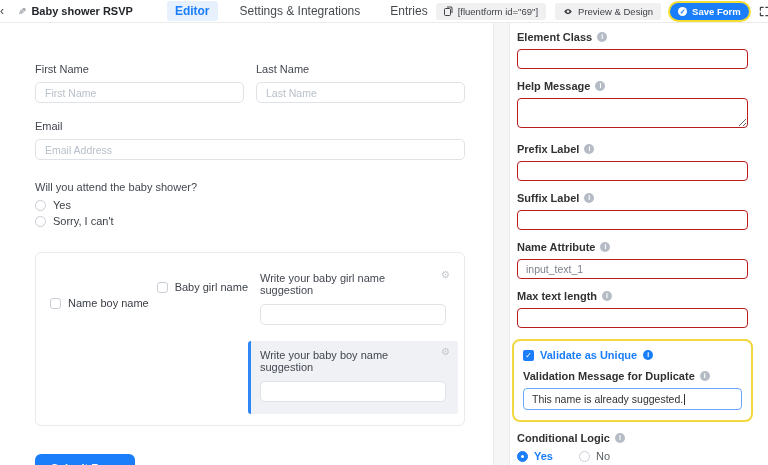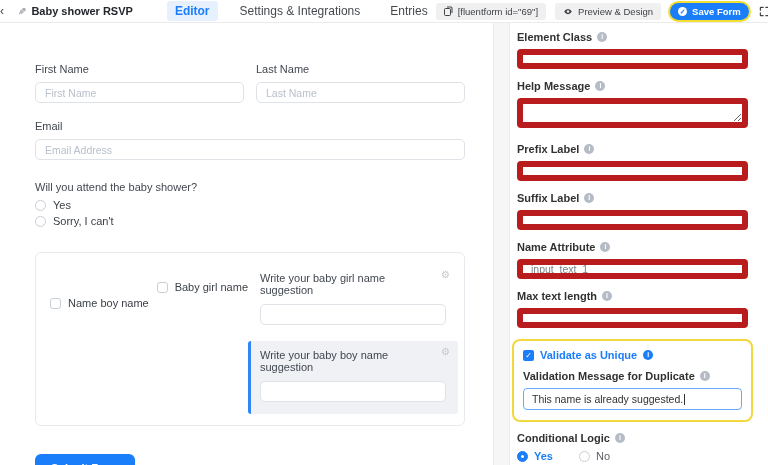--- a/index.html
+++ b/index.html
@@ -51,21 +51,21 @@
   .cell .flabel { margin-bottom: 8px; padding-right: 18px; }
   .cell.selected { background: #eff1f4; border-left: 3px solid #2f86f6; padding-left: 9px; }
   .gear { position: absolute; top: 5px; right: 8px; color: #c3c8cf; font-size: 10px; cursor: pointer; background: none; border: none; }
   .submit-btn { margin-top: 28px; background: #1a7efb; color: #fff; font-size: 11px; font-weight: 700; border: none; border-radius: 6px; padding: 8px 16px; font-family: inherit; cursor: pointer; }
 
   
   .sgroup { margin-bottom: 11px; }
   .slabel { display: flex; align-items: center; gap: 5px; font-size: 11px; font-weight: 700; color: #303133; margin-bottom: 6px; }
   .info { width: 10px; height: 10px; border-radius: 50%; background: #b6bcc6; color: #fff; font-size: 7px; line-height: 10px; text-align: center; font-weight: 700; font-style: normal; flex: 0 0 auto; cursor: pointer; }
   .info.blue { background: #1a7efb; }
-  .sinput { width: 100%; height: 20px; border: 6px solid #b91c1c; border-radius: 4px; padding: 0 8px; font-size: 10.5px; color: #7d828a; background: #fff; font-family: inherit; }
+  .sinput { width: 100%; height: 20px; border: 1px solid #b91c1c; border-radius: 4px; padding: 0 8px; font-size: 10.5px; color: #7d828a; background: #fff; font-family: inherit; }
   textarea.sinput { height: 30px; resize: vertical; padding-top: 4px; }
   .ybox { border: 2px solid #f2d73f; border-radius: 8px; padding: 8px 9px 10px; margin: 0 -5px 10px; }
   .ucheck-row { display: flex; align-items: center; gap: 6px; }
   .ucheckbox { width: 11px; height: 11px; background: #1a7efb; border-radius: 2px; color: #fff; font-size: 8px; line-height: 11px; text-align: center; flex: 0 0 auto; cursor: pointer; }
   .ulabel { font-size: 11px; font-weight: 700; color: #1a7efb; }
   .msg-label { margin-top: 9px; }
   .focus-input { height: 22px; border: 1px solid #66a9ff; border-radius: 4px; padding: 0 8px; font-size: 10.5px; color: #303133; display: flex; align-items: center; background: #fff; cursor: text; }
   .caret { width: 1px; height: 11px; background: #303133; margin-left: 1px; flex: 0 0 auto; }
   .radio-row { display: flex; align-items: center; margin-top: 2px; }
   .radio-row .ritem { display: flex; align-items: center; gap: 6px; cursor: pointer; }

